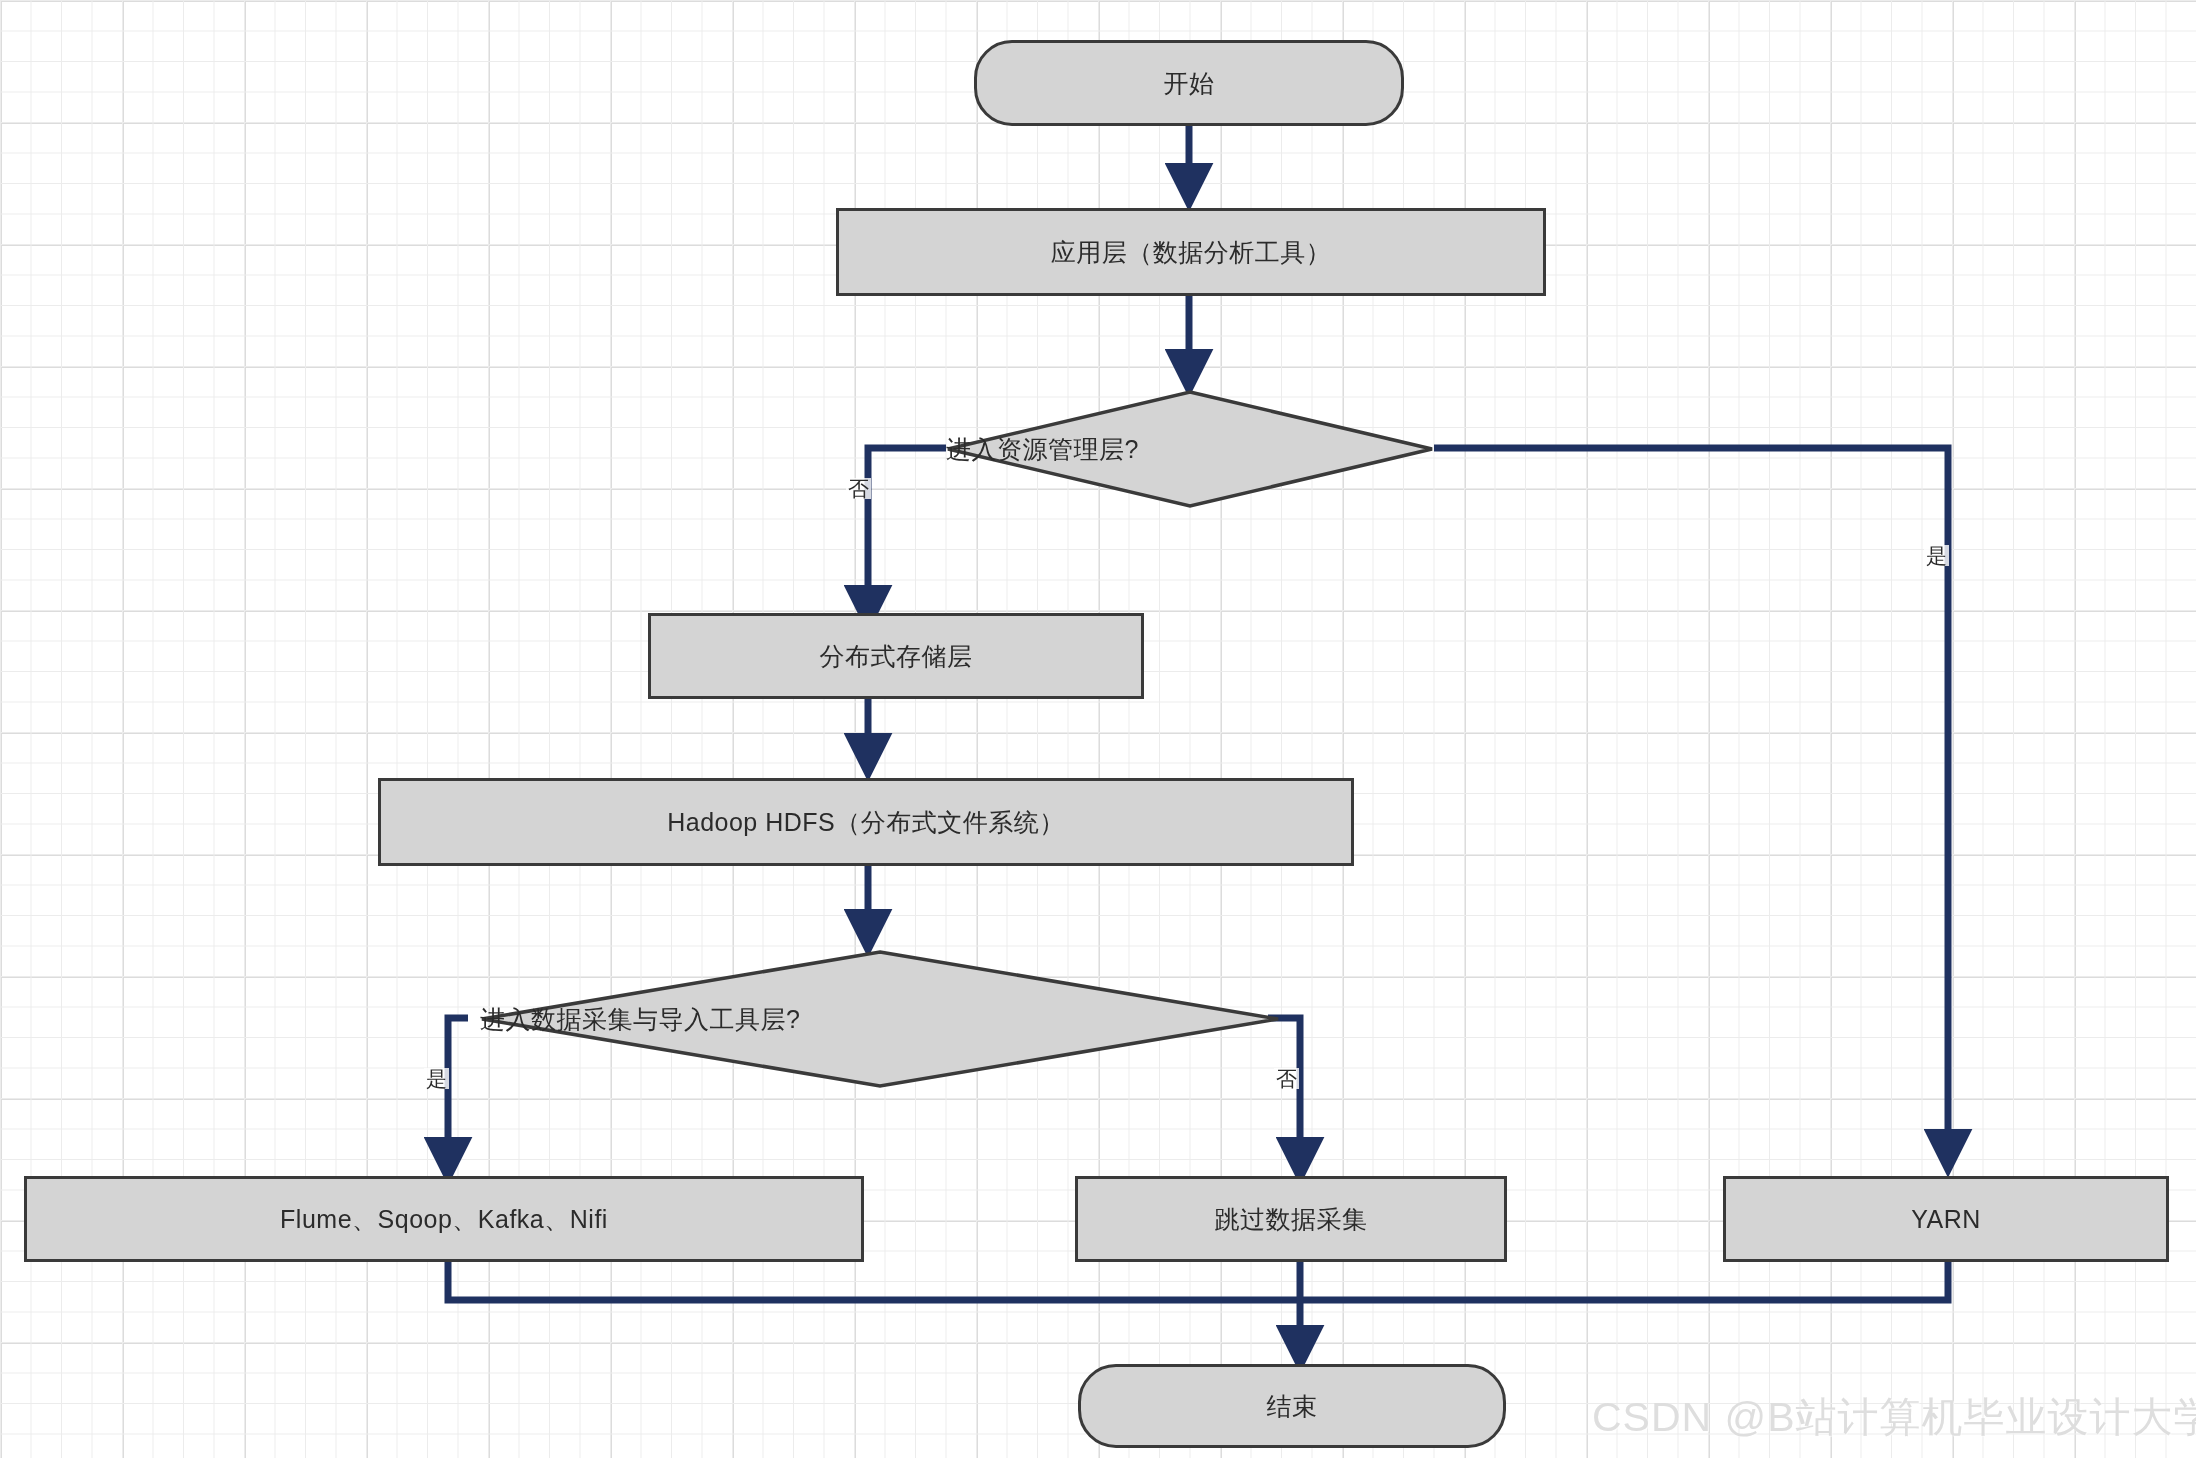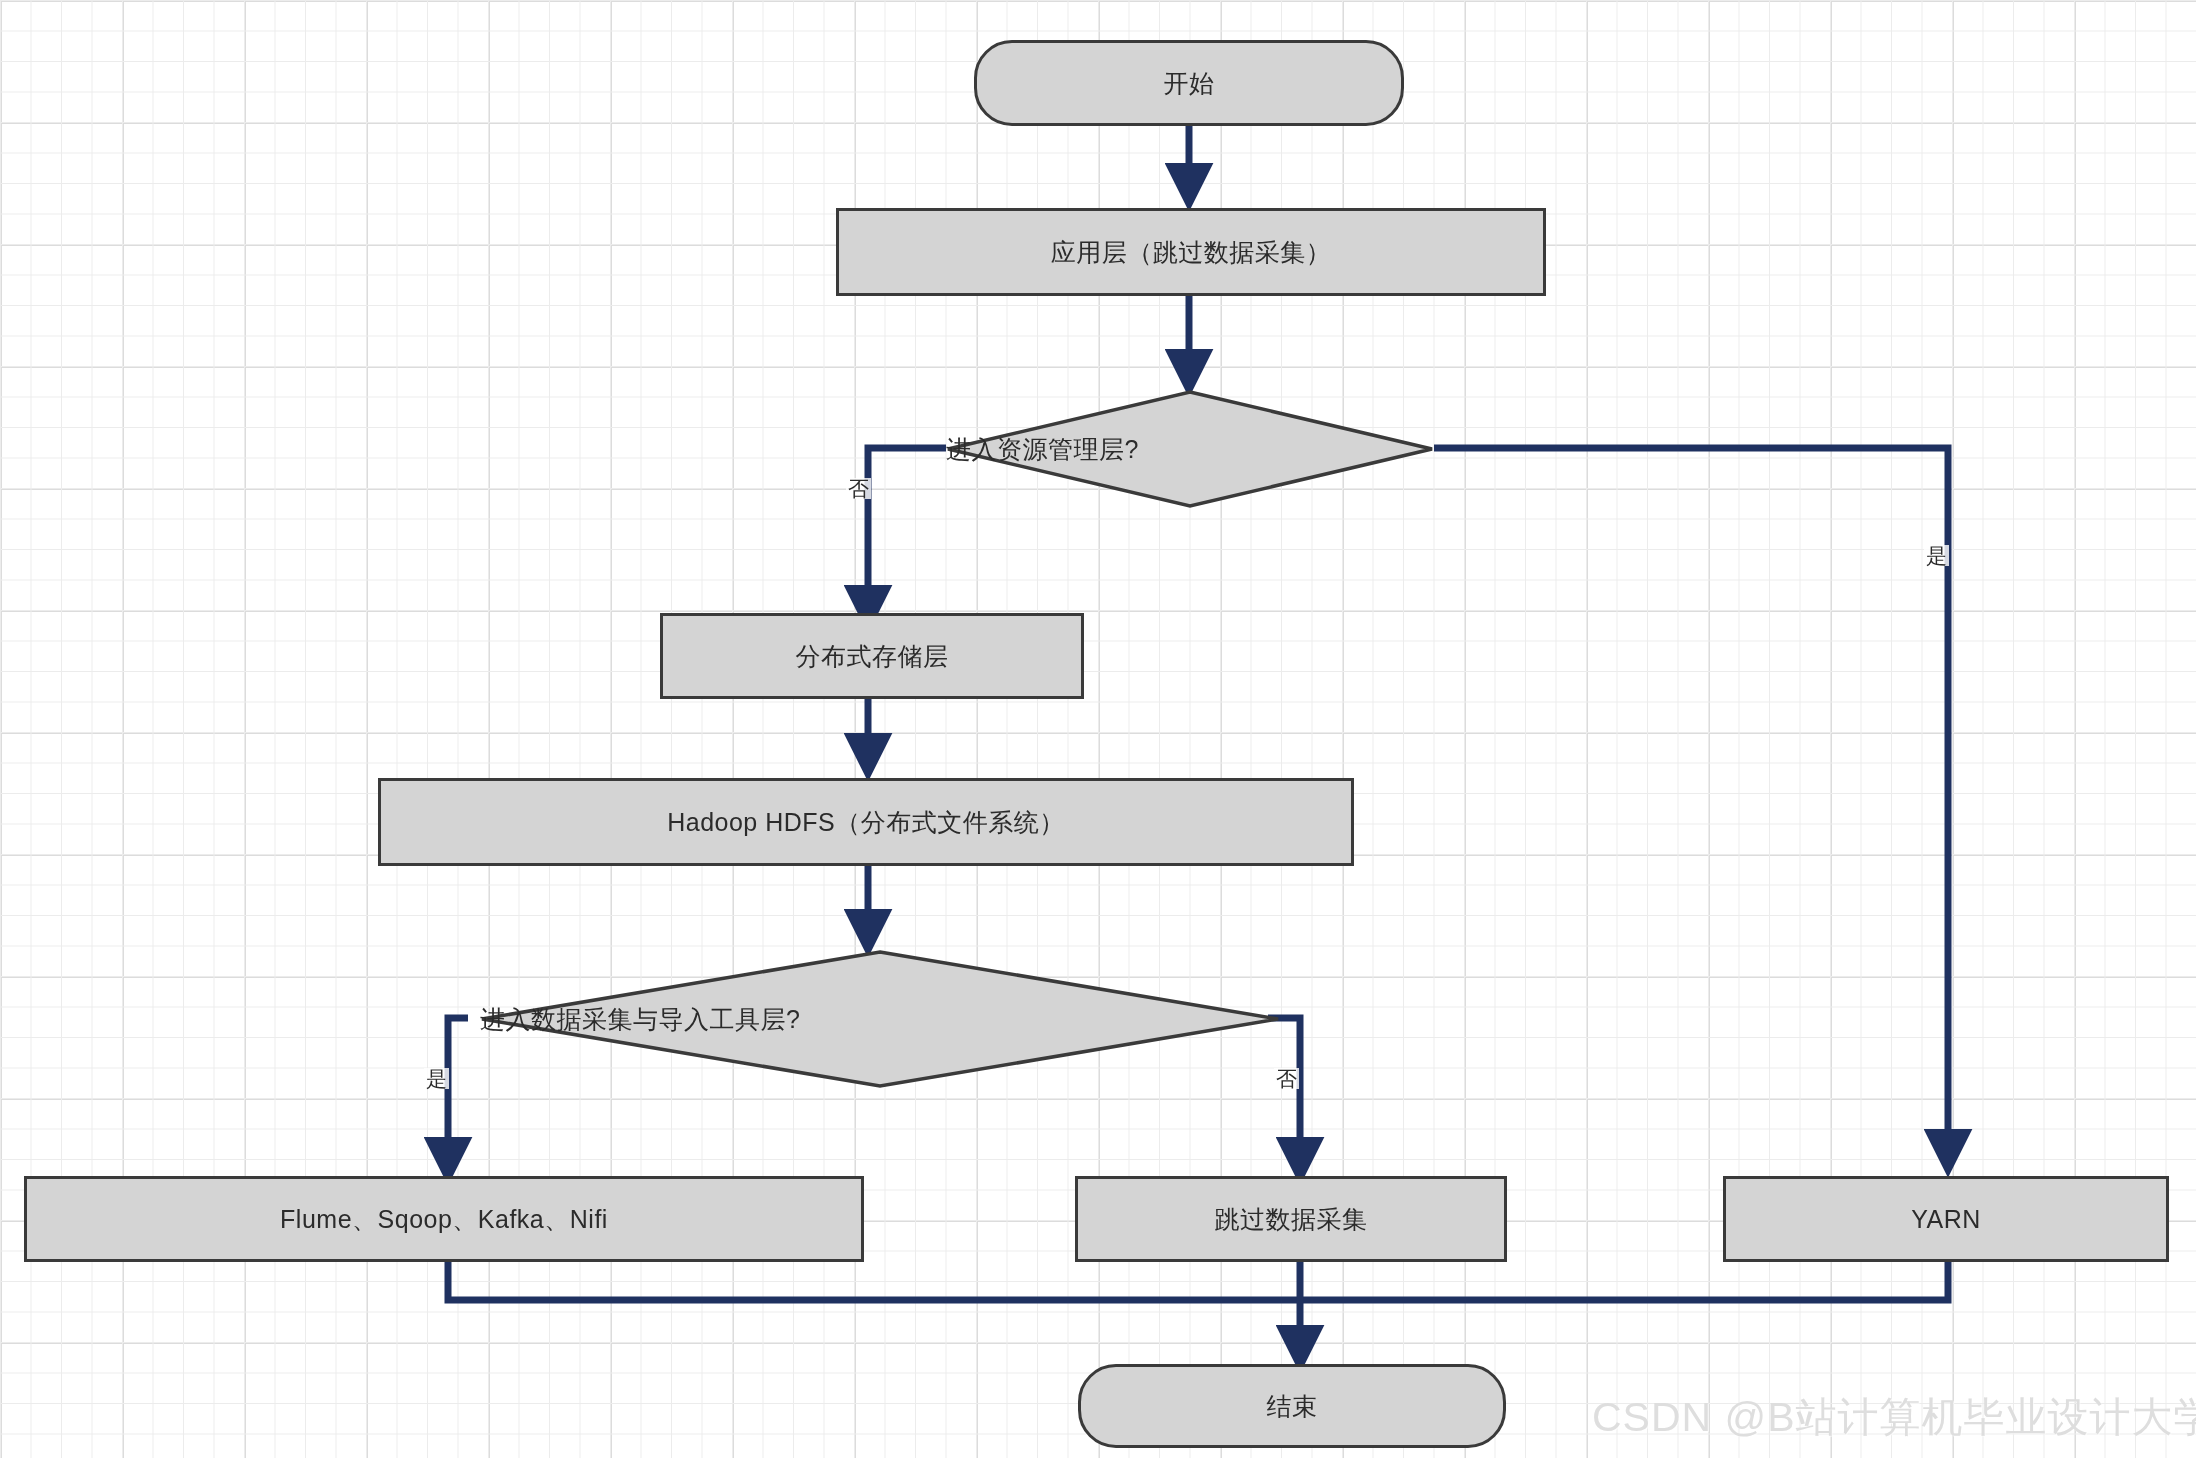--- a/index.html
+++ b/index.html
@@ -121,34 +121,34 @@
 
       <path d="M1300,1262 L1300,1364" marker-end="url(#arrowhead)"></path>
     </g>
   </svg>
 
   <div class="node terminator" style="left:974px; top:32px; width:430px; height:86px;margin-top:8px;">
     <span>开始</span>
   </div>
 
   <div class="node" style="left:836px; top:208px; width:710px; height:88px;">
-    <span>应用层（跳过数据采集）</span>
+    <span>应用层（数据分析工具）</span>
   </div>
 
   <div class="diamond-wrap" style="left:946px; top:390px; width:488px; height:118px;">
     <svg width="488" height="118" viewBox="0 0 488 118" xmlns="http://www.w3.org/2000/svg">
       <polygon points="244,2 486,59 244,116 2,59" fill="#d4d4d4" stroke="#3a3a3a" stroke-width="3.5"></polygon>
     </svg>
     <span class="diamond-label">进入资源管理层?</span>
   </div>
 
   <div class="edge-label" style="left:846px; top:478px;">否</div>
   <div class="edge-label" style="left:1924px; top:545px;">是</div>
 
-  <div class="node" style="left:648px; top:613px; width:424px; height:86px;margin-left:12px;">
+  <div class="node" style="left:648px; top:613px; width:496px; height:86px;">
     <span>分布式存储层</span>
   </div>
 
   <div class="node" style="left:378px; top:778px; width:976px; height:88px;">
     <span>Hadoop HDFS（分布式文件系统）</span>
   </div>
 
   <div class="diamond-wrap" style="left:480px; top:950px; width:800px; height:138px;">
     <svg width="800" height="138" viewBox="0 0 800 138" xmlns="http://www.w3.org/2000/svg">
       <polygon points="400,2 798,69 400,136 2,69" fill="#d4d4d4" stroke="#3a3a3a" stroke-width="3.5"></polygon>

